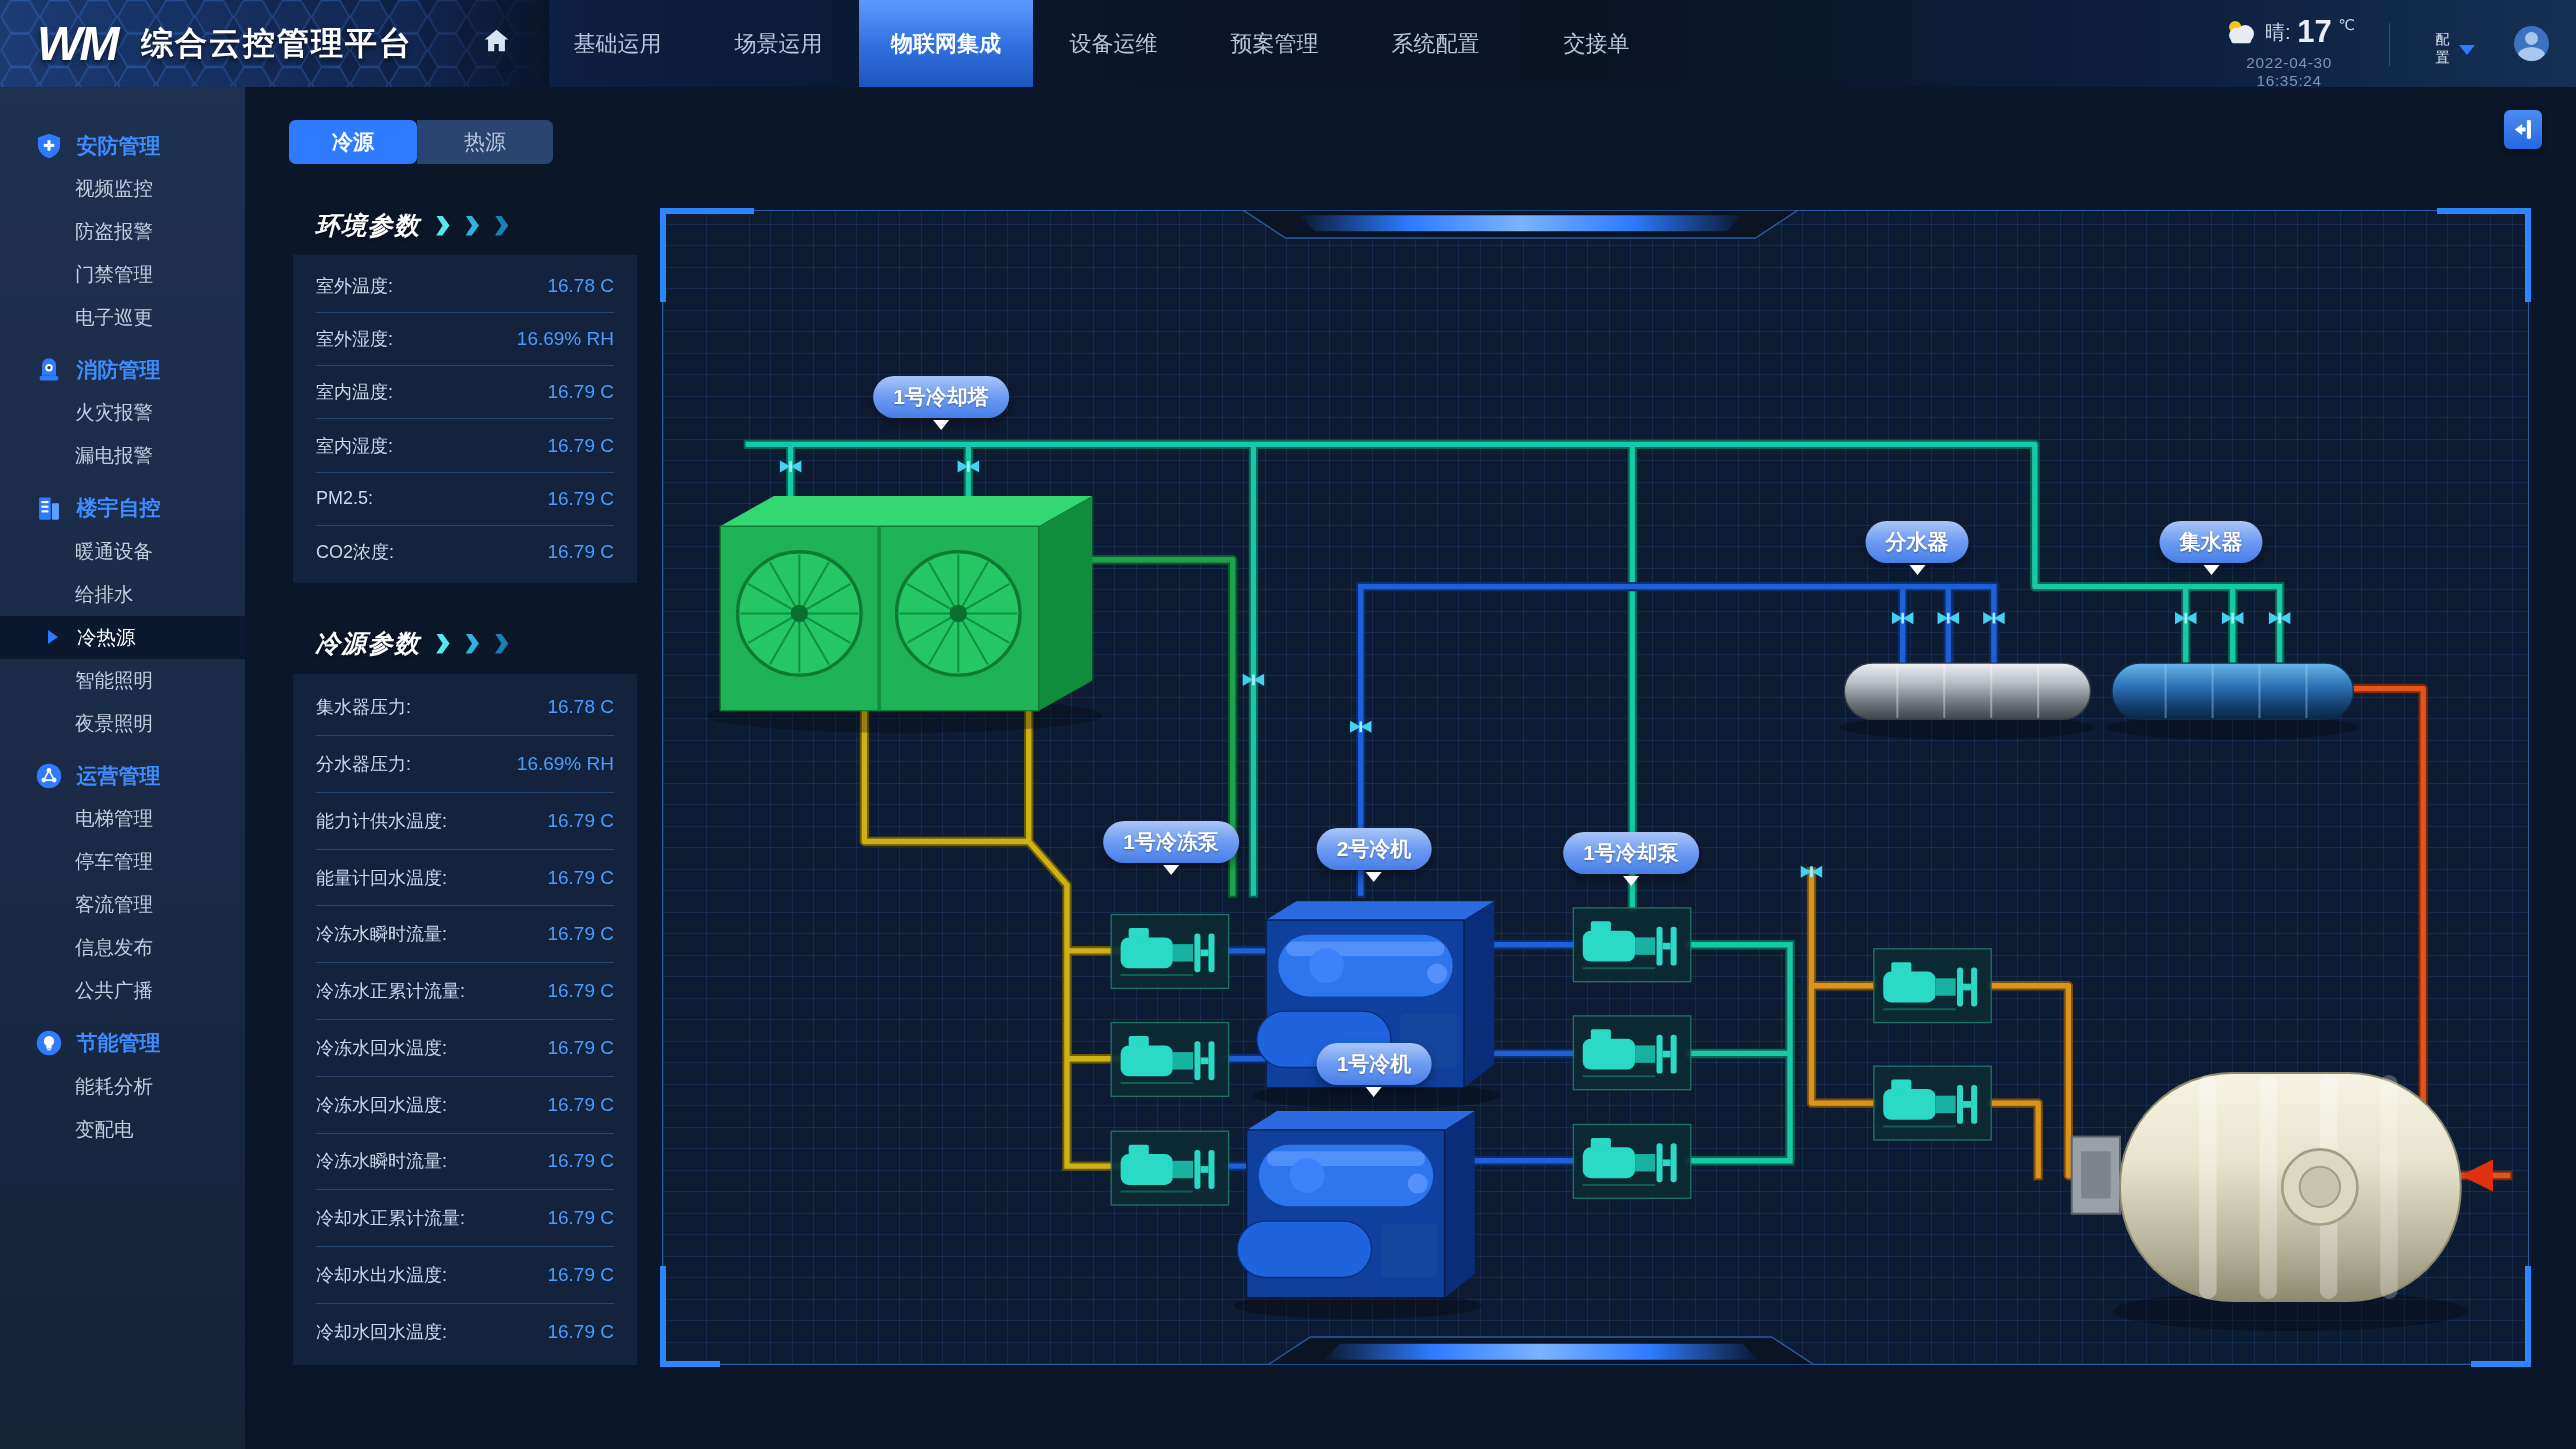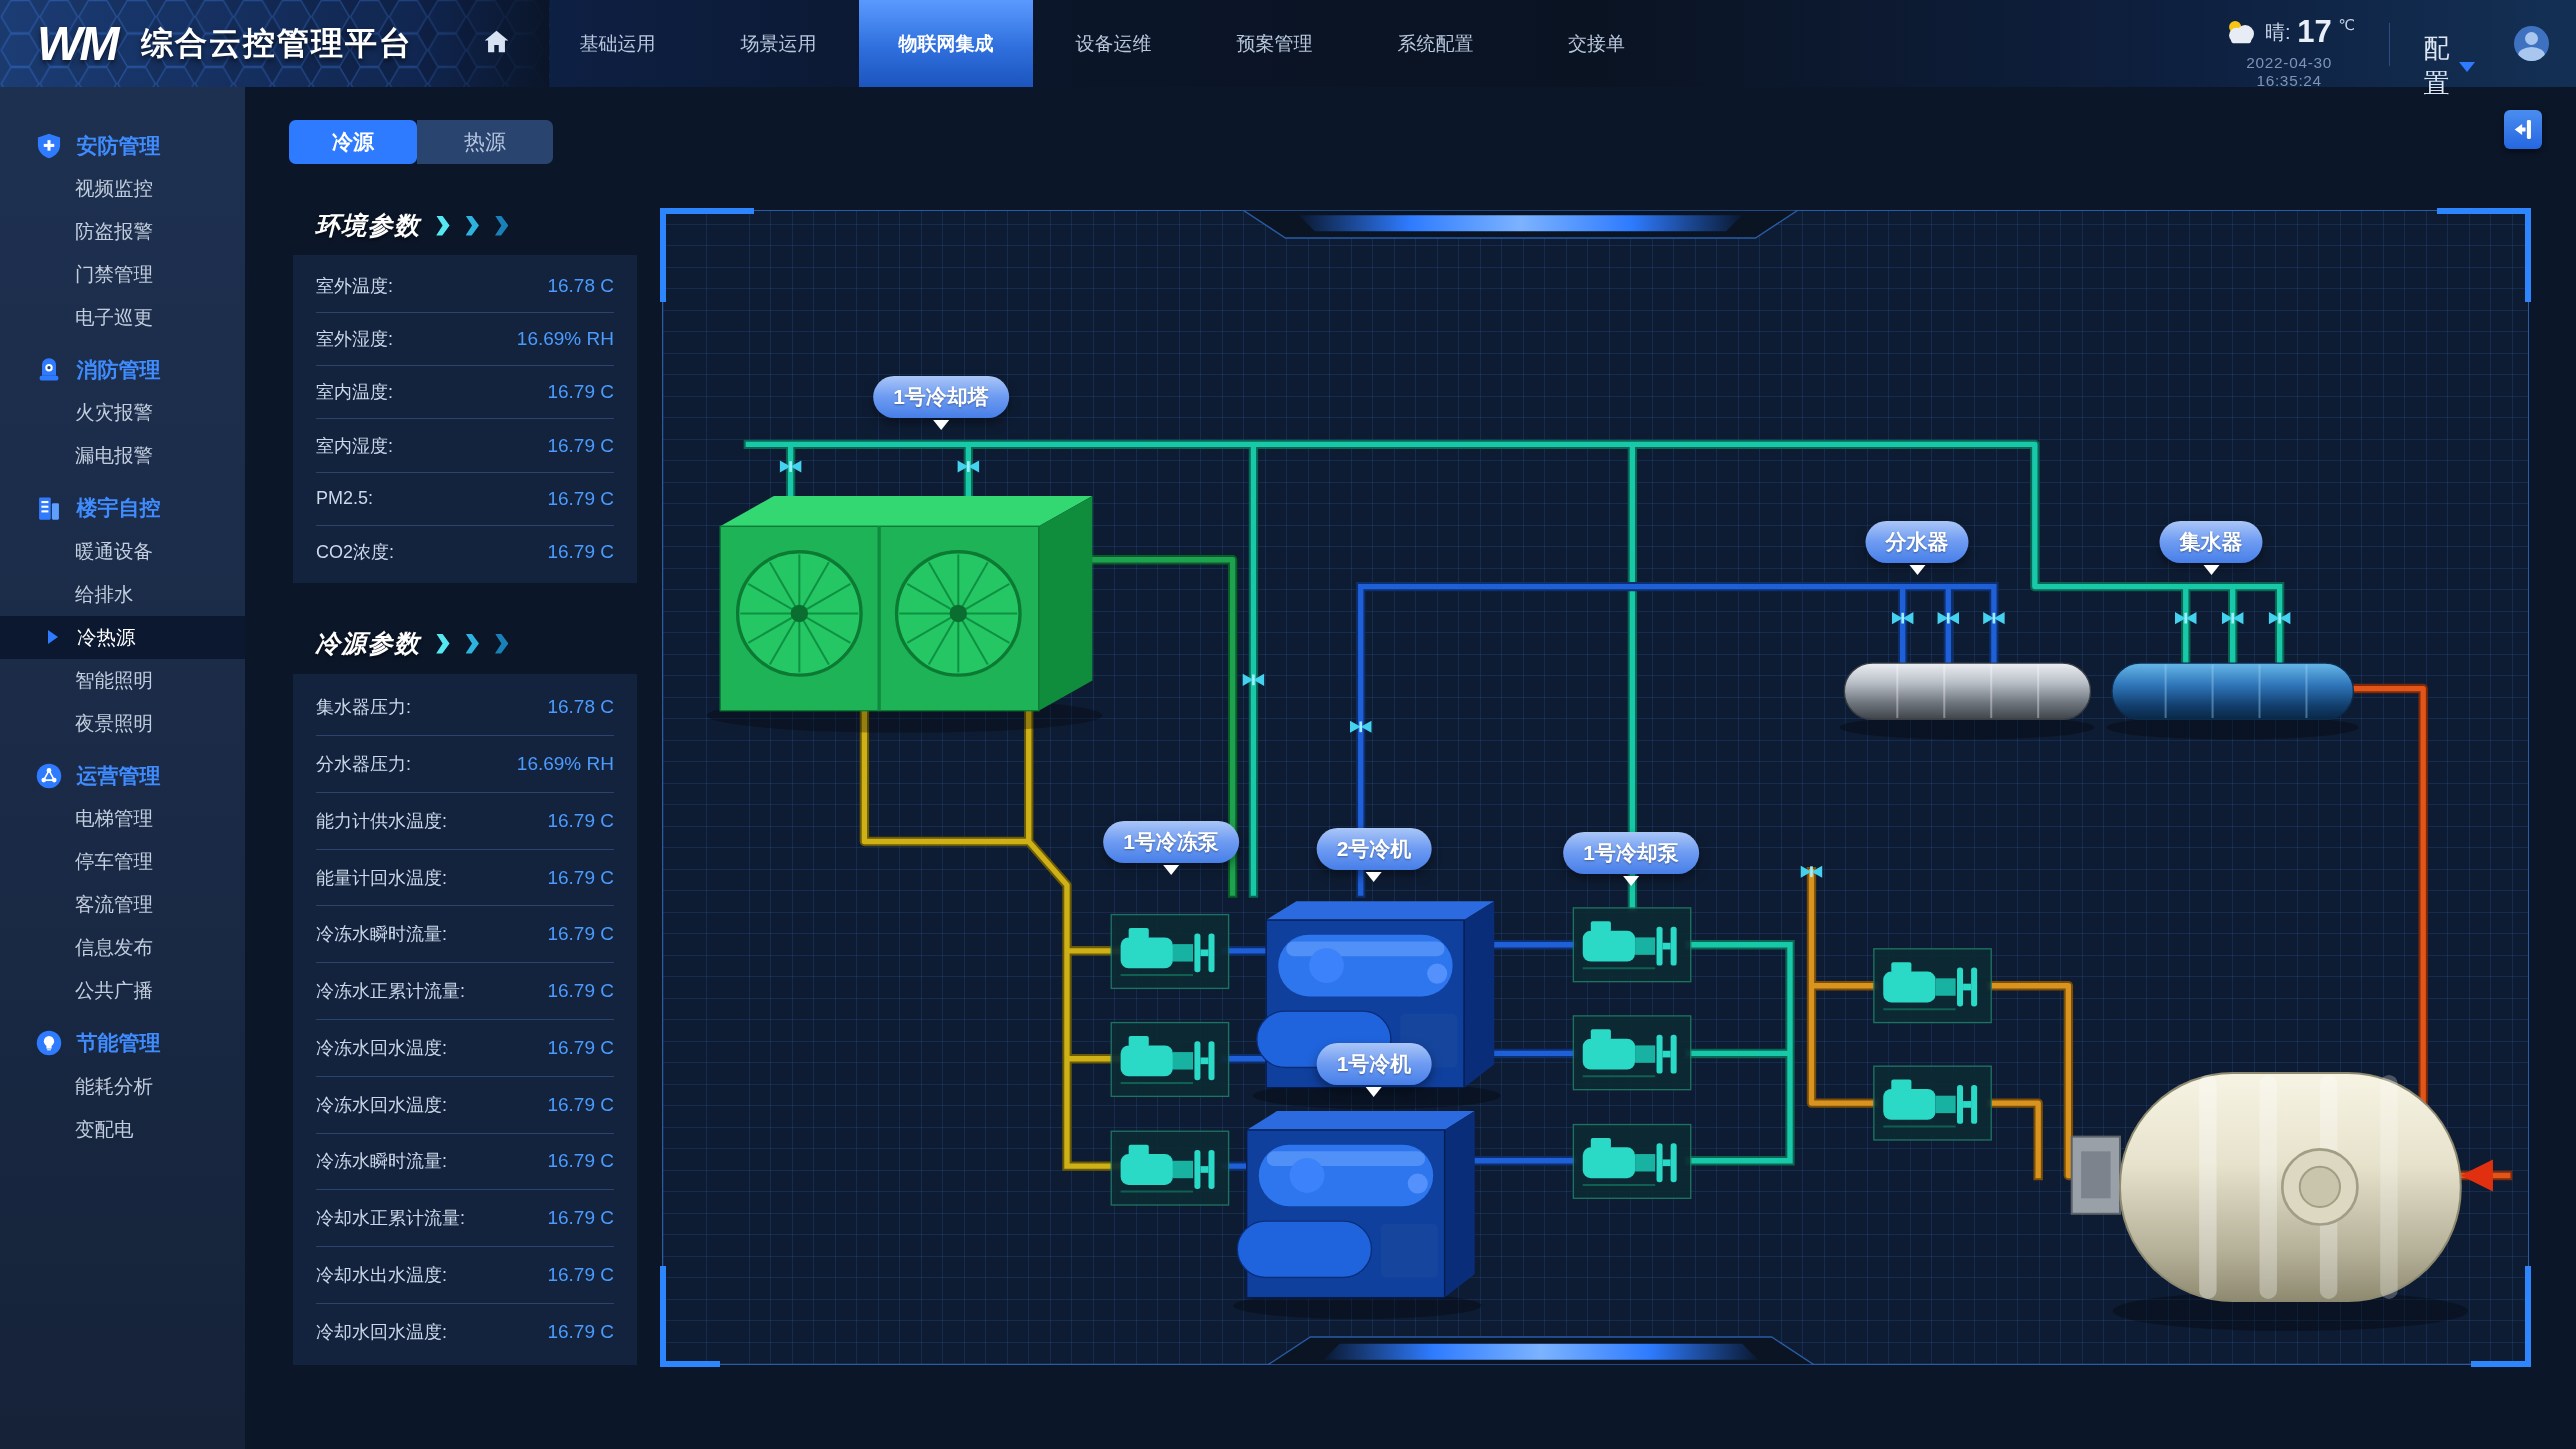--- a/index.html
+++ b/index.html
@@ -12,35 +12,35 @@
     background:linear-gradient(90deg,#1b3a6e 0%,#0e2148 18%,#0a1528 42%,#0a1322 62%,#0e2040 85%,#133054 100%);
     z-index:40; }
   .hex-bg { position:absolute; left:0; top:0; width:550px; height:87px; overflow:hidden; }
   .logo { position:absolute; left:37px; top:0; height:87px; display:flex; align-items:center; gap:24px; }
   .logo-mark { font-size:48px; font-weight:bold; font-style:italic; color:#fff; letter-spacing:-2.7px;
     text-shadow:0 2.7px 5.4px rgba(0,0,0,.6); }
   .logo-title { font-size:32px; font-weight:bold; color:#fff; letter-spacing:2px;
     text-shadow:0 2.7px 5.4px rgba(0,0,0,.65); }
   nav { position:absolute; left:456px; top:0; height:87px; display:flex; }
   .nav-item { height:87px; display:flex; align-items:center; justify-content:center;
-    color:#b9c7dd; font-size:19px; cursor:pointer; }
+    color:#b9c7dd; font-size:22px; cursor:pointer; }
   .nav-home { width:81px; }
   .nav-w { width:161px; }
   .nav-item.active { width:174px; color:#fff; font-weight:bold;
     background:linear-gradient(180deg,#5a9aff 0%,#2f6fdd 55%,#1c55bd 100%); }
   .header-right { position:absolute; right:0; top:0; height:87px; }
   .weather { position:absolute; right:221px; top:14.8px; text-align:center; }
   .weather-line1 { display:flex; align-items:flex-start; justify-content:center; gap:6.7px; }
   .weather-cond { color:#c6d3e6; font-size:20px; line-height:35px; }
   .weather-temp { color:#e9eff8; font-size:31px; font-weight:bold; line-height:34px; }
   .weather-unit { color:#c6d3e6; font-size:14.8px; line-height:20px; }
   .weather-date { color:#7d94b8; font-size:15.4px; margin-top:4px; letter-spacing:0.7px; }
   .hdr-divider { position:absolute; right:186px; top:23px; width:1.3px; height:43px; background:#2c4f82; }
   .config { position:absolute; right:101px; top:31px; display:flex; align-items:center; gap:9.4px;
-    color:#dbe6f2; font-size:26px; cursor:pointer; }
+    color:#dbe6f2; font-size:14px; cursor:pointer; }
   .config-caret { width:0; height:0; border-left:8.7px solid transparent; border-right:8.7px solid transparent;
     border-top:10.7px solid #2e7bff; margin-top:2.7px; }
   .avatar { position:absolute; right:27px; top:26px; width:35px; height:35px; border-radius:50%;
     background:#3e72c0; overflow:hidden; cursor:pointer; }
   .avatar .a-head { position:absolute; left:10.7px; top:6px; width:13.4px; height:13.4px; border-radius:50%; background:#a9c6ee; }
   .avatar .a-body { position:absolute; left:4px; top:21px; width:27px; height:17.4px; border-radius:50% 50% 0 0; background:#a9c6ee; }
 
   
   aside { position:absolute; left:0; top:87px; width:245px; height:1362px;
     background:linear-gradient(180deg,#1e3050 0%,#1a2a46 55%,#152238 100%); padding-top:37px; z-index:30; }

